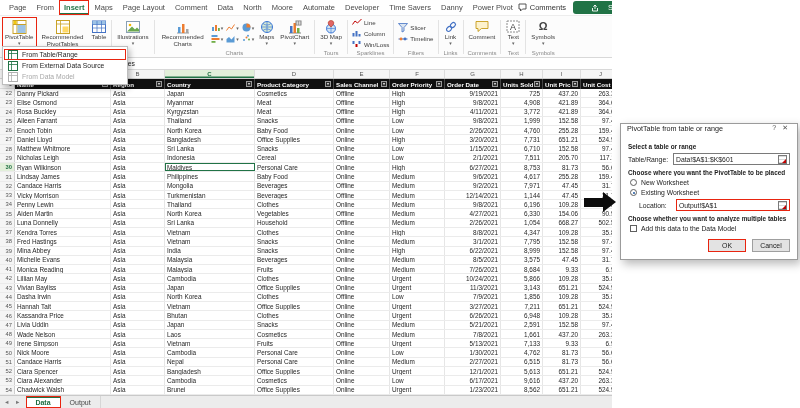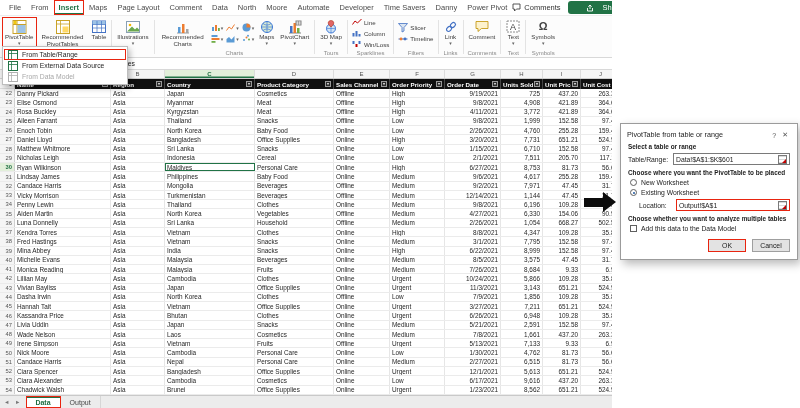--- a/index.html
+++ b/index.html
@@ -92,21 +92,21 @@
   .stab.active{background:#fff;color:#1e6e41;font-weight:bold;box-shadow:inset 0 2px 0 #217346}
 
   
   .arrow-shaft{position:absolute;left:584px;top:198px;width:20px;height:9px;background:#0b0b0b;z-index:20}
   .arrow-head{position:absolute;left:603px;top:192px;width:0;height:0;border-top:10.5px solid transparent;
               border-bottom:10.5px solid transparent;border-left:13px solid #0b0b0b;z-index:20}
 
   
   .dialog{position:absolute;left:620px;top:123px;width:178px;background:#fff;border:1px solid #9b9b9b;
           box-shadow:3px 4px 9px rgba(0,0,0,.28);font-size:6.8px;z-index:50;color:#1c1c1c}
-  .dtitle{display:flex;align-items:flex-end;height:15px;padding:0 6px;font-size:7.2px}
+  .dtitle{display:flex;align-items:flex-start;height:15px;padding:0 6px;font-size:7.2px}
   .spacer{flex:1}
   .dhelp,.dclose{color:#555;padding:0 3px;font-size:7px}
   .dbody{padding:0 7px 7px}
   .dsection{font-weight:bold;font-size:6.4px;margin:4px 0 3px;white-space:nowrap;overflow:hidden}
   .dfield{display:flex;align-items:center;gap:3px;margin:2px 0}
   .dfield.indent{padding-left:11px}
   .dlabel{flex:none;width:42px;white-space:nowrap}
   .dfield.indent .dlabel{width:34px}
   .dinput{flex:1;display:flex;align-items:center;justify-content:space-between;border:1px solid #7a7a7a;
           height:12px;padding:0 2px;background:#fff;overflow:hidden}
@@ -126,21 +126,21 @@
 </style>
 </head>
 <body>
 
 <div class="stage">
 
   <div class="excel">
 
     <div class="tabbar">
       <div class="tabs">
-          <div class="rtab">File</div>
+          <div class="rtab">Page</div>
           <div class="rtab">From</div>
           <div class="rtab active redbox">Insert</div>
           <div class="rtab">Maps</div>
           <div class="rtab">Page Layout</div>
           <div class="rtab">Comment</div>
           <div class="rtab">Data</div>
           <div class="rtab">North</div>
           <div class="rtab">Moore</div>
           <div class="rtab">Automate</div>
           <div class="rtab">Developer</div>

